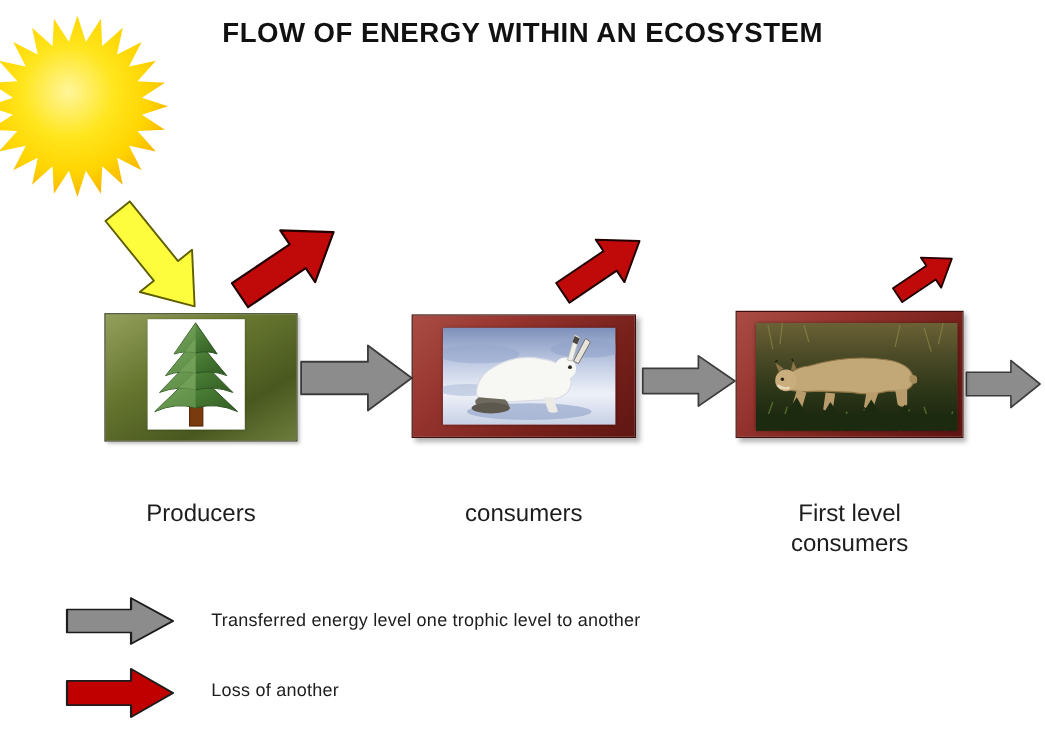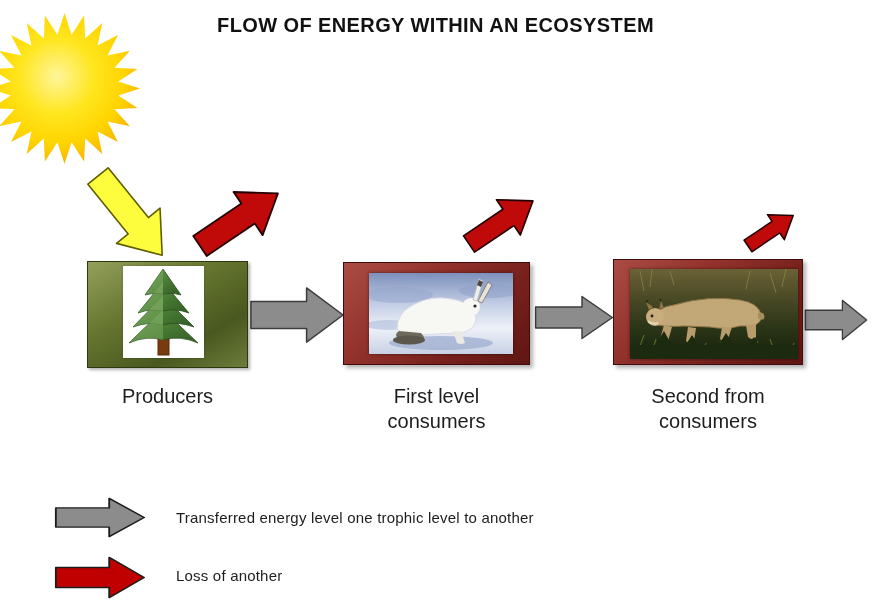--- a/index.html
+++ b/index.html
@@ -1,38 +1,38 @@
 <!DOCTYPE html>
 <html><head>
 <meta charset="utf-8">
 <style>
   html,body{margin:0;padding:0;background:#ffffff;}
   #canvas{position:relative;width:871px;height:616px;background:#ffffff;overflow:hidden;
           font-family:"Liberation Sans", sans-serif;}
   .abs{position:absolute;}
 
   
-  #title{left:0;top:14px;width:871px;text-align:center;font-size:20px;font-weight:800;
+  #title{left:0;top:14px;width:871px;text-align:center;font-size:23px;font-weight:800;
          color:#111;letter-spacing:.4px;}
 
   
   .frame{box-sizing:border-box;}
   #producers-frame{left:87px;top:261px;width:161px;height:107px;
       background:linear-gradient(150deg,#93a05c 0%,#66762f 38%,#49581f 72%,#6d7d3c 100%);
       border:1px solid #2e3810;box-shadow:2px 2px 3px rgba(0,0,0,.30);}
   #producers-inner{left:35px;top:4px;width:81px;height:92px;background:#fff;
       box-shadow:0 0 2px rgba(0,0,0,.25);}
   .red-frame{background:linear-gradient(135deg,#aa4c44 0%,#93322c 35%,#76201b 70%,#5f1613 100%);
       border:1px solid #3f0d0b;box-shadow:3px 3px 4px rgba(0,0,0,.30);}
   #hare-frame{left:343px;top:262px;width:187px;height:103px;}
   #lynx-frame{left:613px;top:259px;width:190px;height:106px;}
   .photo{box-shadow:0 0 3px rgba(0,0,0,.5);}
 
   
-  .stage-label{font-size:20px;color:#1d1d1d;text-align:center;line-height:25px;font-weight:400;}
+  .stage-label{font-size:20px;color:#1d1d1d;text-align:center;line-height:25px;font-weight:400;margin-top:32px;}
   #label-producers{left:87px;top:384px;width:161px;}
   #label-first{left:333px;top:384px;width:207px;}
   #label-second{left:603px;top:384px;width:210px;}
 
   
   .legend-label{font-size:15px;color:#1d1d1d;letter-spacing:.2px;}
   #legend-label-1{left:176px;top:509px;}
   #legend-label-2{left:176px;top:567px;}
 
   svg{display:block;}
@@ -188,27 +188,26 @@
           <path d="M112 84 L124 68 L134 86 Z"></path>
         <rect x="0" y="76" width="168" height="14"></rect>
       </g>
     </svg>
   </div>
 
   <div id="label-producers" class="abs stage-label">
     <div>Producers</div>
   </div>
   <div id="label-first" class="abs stage-label">
+    <div>consumers</div>
+  </div>
+  <div id="label-second" class="abs stage-label">
     <div>First level</div>
     <div>consumers</div>
   </div>
-  <div id="label-second" class="abs stage-label">
-    <div>Second from</div>
-    <div>consumers</div>
-  </div>
 
   <svg class="abs" style="left:54px;top:497px;" width="92" height="41" viewBox="0 0 100 60" preserveAspectRatio="none">
     <polygon points="2,16 60,16 60,2 98,30 60,58 60,44 2,44" fill="#8c8c8c" stroke="#1d1d1d" stroke-width="2" stroke-linejoin="round"></polygon>
   </svg>
   <div id="legend-label-1" class="abs legend-label">Transferred energy level one trophic level to another</div>
 
   <svg class="abs" style="left:54px;top:556px;" width="92" height="43" viewBox="0 0 100 60" preserveAspectRatio="none">
     <polygon points="2,16 60,16 60,2 98,30 60,58 60,44 2,44" fill="#c00000" stroke="#1d1d1d" stroke-width="2" stroke-linejoin="round"></polygon>
   </svg>
   <div id="legend-label-2" class="abs legend-label">Loss of another</div>

